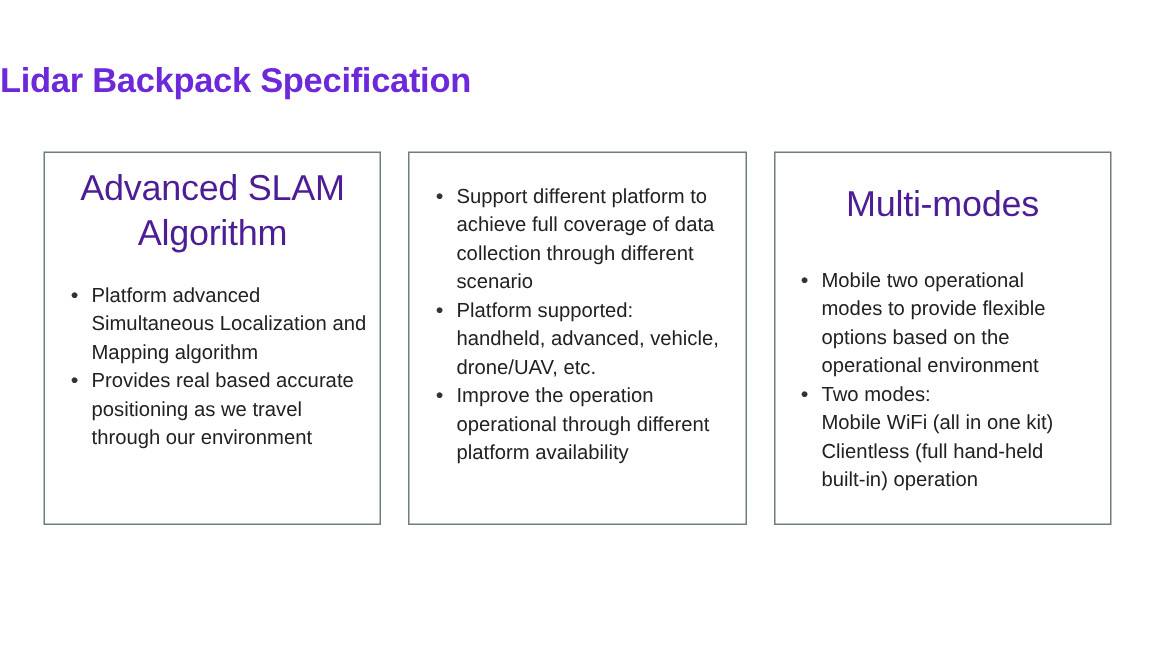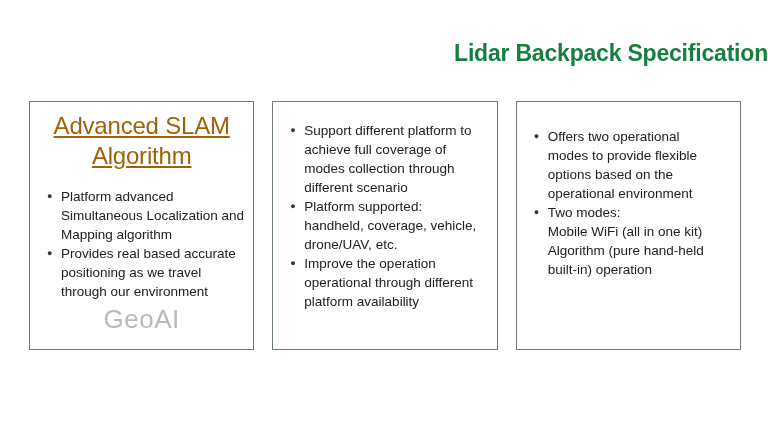--- a/index.html
+++ b/index.html
@@ -13,25 +13,25 @@
     width: 768px;
     height: 432px;
     background: #ffffff;
     overflow: hidden;
   }
   .slide-title {
     position: absolute;
     top: 40px;
     left: 0;
     width: 768px;
-    text-align: right;
+    text-align: left;
     font-size: 23px;
     font-weight: bold;
     letter-spacing: -0.2px;
-    color: #15803d;
+    color: #6d28d9;
   }
   .cards-row {
     position: absolute;
     top: 101px;
     left: 29px;
     width: 712px;
     height: 249px;
     display: flex;
     gap: 18px;
   }
@@ -40,24 +40,23 @@
     flex: 1 1 0;
     border: 1.5px solid #6f7f77;
     box-sizing: border-box;
     background: #ffffff;
   }
   .card-title {
     text-align: center;
     font-size: 24px;
     line-height: 30px;
     letter-spacing: -0.2px;
-    color: #a16207;
+    color: #4c1d95;
     margin: 0;
     font-weight: normal;
-    text-decoration: underline;
   }
   .card-0 .card-title { margin-top: 9px; }
   .card-1 .card-title { margin-top: 20px; }
   .card-2 .card-title { margin-top: 20px; }
 
   .bullet-list {
     list-style: none;
     margin: 0;
     padding: 0 8px 0 17px;
   }
@@ -106,50 +105,50 @@
       <ul class="bullet-list">
         <li class="bullet-item">
           <span class="bullet-dot">●</span>
           <span class="bullet-text">Platform advanced Simultaneous Localization and Mapping algorithm</span>
         </li>
         <li class="bullet-item">
           <span class="bullet-dot">●</span>
           <span class="bullet-text">Provides real based accurate positioning as we travel through our environment</span>
         </li>
       </ul>
-      <div class="watermark">GeoAI</div>
     </div>
 
     <div class="card card-1">
       <ul class="bullet-list">
         <li class="bullet-item">
           <span class="bullet-dot">●</span>
-          <span class="bullet-text">Support different platform to achieve full coverage of modes collection through different scenario</span>
+          <span class="bullet-text">Support different platform to achieve full coverage of data collection through different scenario</span>
         </li>
         <li class="bullet-item">
           <span class="bullet-dot">●</span>
           <span class="bullet-text">Platform supported:
-handheld, coverage, vehicle, drone/UAV, etc.</span>
+handheld, advanced, vehicle, drone/UAV, etc.</span>
         </li>
         <li class="bullet-item">
           <span class="bullet-dot">●</span>
           <span class="bullet-text">Improve the operation operational through different platform availability</span>
         </li>
       </ul>
     </div>
 
     <div class="card card-2">
+      <h2 class="card-title">Multi-modes</h2>
       <ul class="bullet-list">
         <li class="bullet-item">
           <span class="bullet-dot">●</span>
-          <span class="bullet-text">Offers two operational modes to provide flexible options based on the operational environment</span>
+          <span class="bullet-text">Mobile two operational modes to provide flexible options based on the operational environment</span>
         </li>
         <li class="bullet-item">
           <span class="bullet-dot">●</span>
           <span class="bullet-text">Two modes:
 Mobile WiFi (all in one kit)
-Algorithm (pure hand-held built-in) operation</span>
+Clientless (full hand-held built-in) operation</span>
         </li>
       </ul>
     </div>
 
   </div>
 </div>
 
 </body></html>

